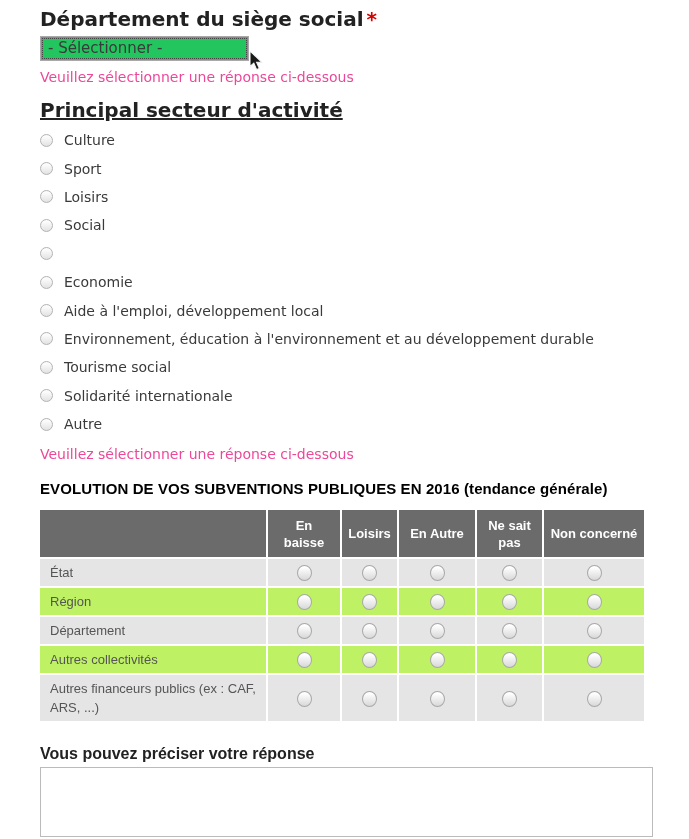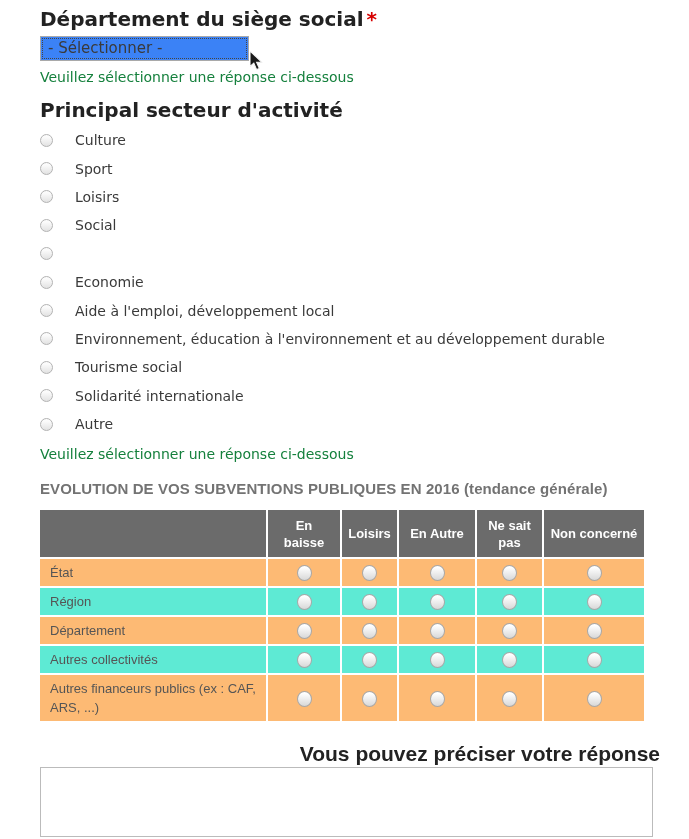--- a/index.html
+++ b/index.html
@@ -6,48 +6,48 @@
   html, body { width: 689px; height: 839px; overflow: hidden; background: #ffffff; }
   body { font-family: "DejaVu Sans", sans-serif; color: #333; position: relative; }
   .page { padding: 10px 0 0 40px; width: 660px; }
 
   .q-label { font-size: 20px; font-weight: bold; color: #222; line-height: 19px; }
   .req { color: #d60000; font-weight: bold; margin-left: 3px; }
 
   .select-box {
     margin-top: 7px;
     width: 209px; height: 25px;
-    background: #3b82f6;
+    background: #22c55e;
     border: 1px solid #a9a9a9;
     outline: 1px dotted #444;
     outline-offset: -3px;
     font-size: 15px; color: #3a3a3a;
     line-height: 23px;
     padding-left: 7px;
     cursor: default;
   }
 
-  .help-text { margin-top: 7px; font-size: 14px; color: #15803d; line-height: 18px; }
-
-  .section-gap { margin-top: 15px; }
+  .help-text { margin-top: 7px; font-size: 14px; color: #ec4899; line-height: 18px; }
+
+  .section-gap { margin-top: 15px; text-decoration: underline; }
 
   .radio-list { margin-top: 6px; }
-  .radio-row { display: flex; align-items: center; height: 28.4px; gap: 11px; }
+  .radio-row { display: flex; align-items: center; height: 28.4px; }
   .radio {
     width: 13px; height: 13px; border-radius: 50%;
     border: 1px solid #b3b3b3;
     background: linear-gradient(to bottom, #fbfbfb 20%, #e2e2e2 100%);
     flex: 0 0 auto;
   }
   .radio-label { margin-left: 11px; font-size: 14px; color: #3a3a3a; }
 
   .table-title {
     margin-top: 16px;
     font-family: "Liberation Sans", sans-serif;
-    font-size: 15px; font-weight: bold; color: #737373;
+    font-size: 15px; font-weight: bold; color: #000000;
     letter-spacing: 0.1px; line-height: 19px;
   }
 
   table.matrix {
     margin-top: 10px;
     border-collapse: separate;
     border-spacing: 2px;
     margin-left: -2px;
     table-layout: fixed;
     font-family: "Liberation Sans", sans-serif;
@@ -58,35 +58,35 @@
     text-align: center; vertical-align: middle;
     height: 47px; line-height: 17px;
     padding: 2px 6px;
   }
   table.matrix th.corner { background: #6b6b6b; }
   table.matrix td {
     height: 27px; vertical-align: middle;
     font-size: 13px; color: #555;
   }
   table.matrix td.row-label { padding: 4px 8px 4px 10px; line-height: 19px; }
-  table.matrix tr.odd td { background: #fdba74; }
-  table.matrix tr.even td { background: #5eead4; }
+  table.matrix tr.odd td { background: #e5e5e5; }
+  table.matrix tr.even td { background: #bef264; }
   table.matrix td.cell-radio { text-align: center; }
   .t-radio {
     display: inline-block;
     width: 15px; height: 16px; border-radius: 50%;
     border: 1px solid #a8a8a8;
     background: linear-gradient(to bottom, #ffffff 10%, #d8d8d8 100%);
     vertical-align: middle;
   }
 
   .comment-label {
     margin-top: 21px;
     font-family: "Liberation Sans", sans-serif;
-    font-size: 21px; font-weight: bold; color: #222; line-height: 19px; text-align: right;
+    font-size: 16px; font-weight: bold; color: #222; line-height: 19px;
   }
   textarea.comment {
     display: block;
     margin-top: 4px;
     width: 613px; height: 70px;
     border: 1px solid #bbbbbb;
     background: #ffffff;
     resize: none;
     font-family: "DejaVu Sans", sans-serif;
     font-size: 14px;

